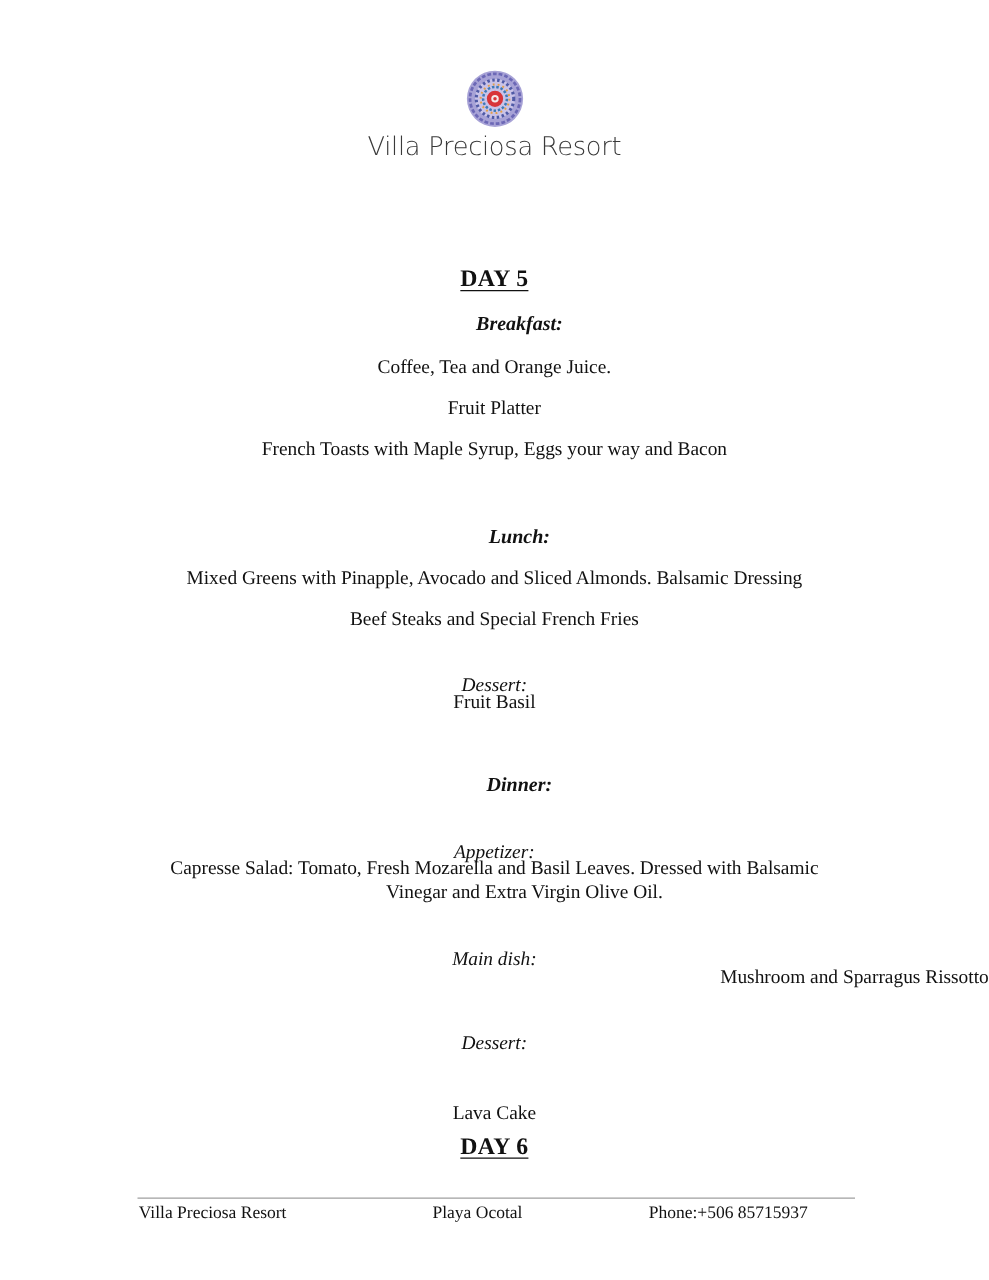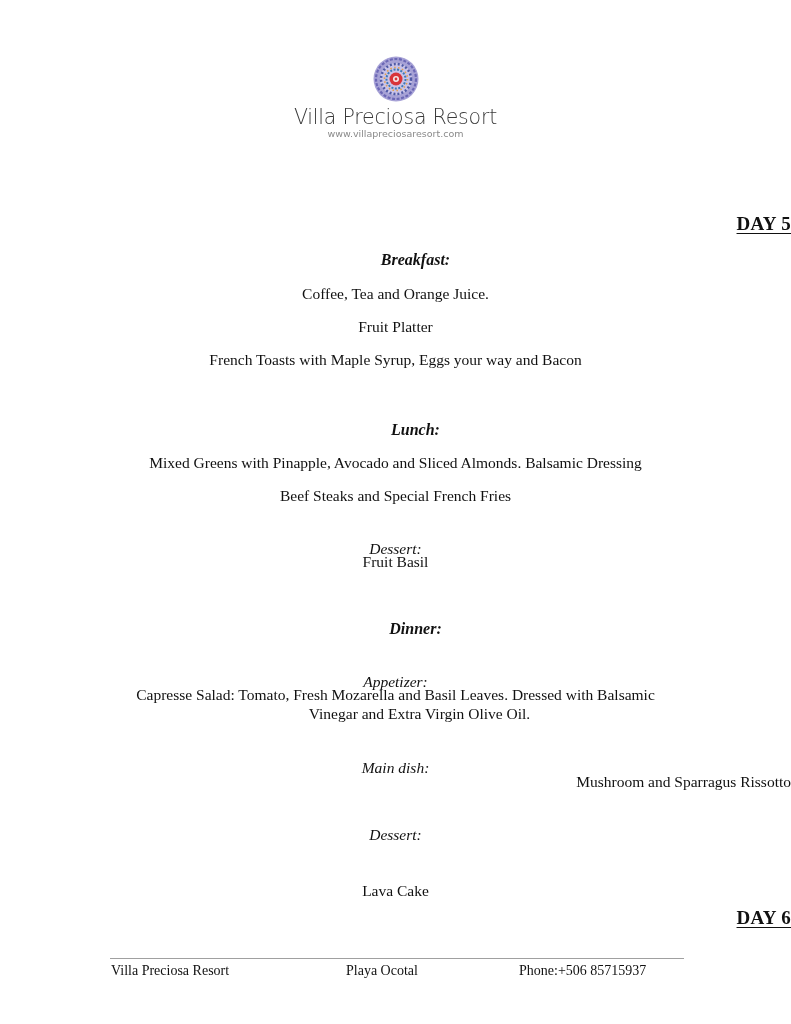--- a/index.html
+++ b/index.html
@@ -54,21 +54,20 @@
       font-size: 15.5px;
       line-height: 18px;
       white-space: nowrap;
     }
     .day-heading {
       font-weight: bold;
       font-size: 19px;
       text-decoration: underline;
       text-underline-offset: 3px;
       letter-spacing: 0.3px;
-      text-align: right;
     }
     .meal-heading {
       font-weight: bold;
       font-style: italic;
       font-size: 16px;
       margin-left: 20px;
     }
     .course-heading {
       font-style: italic;
       margin-top: 20px;
@@ -99,21 +98,20 @@
     <circle cx="23" cy="23" r="20" fill="none" stroke="#6c68b6" stroke-width="2.2" stroke-dasharray="3 1.6"></circle>
     <circle cx="23" cy="23" r="16" fill="#c9c3e8"></circle>
     <circle cx="23" cy="23" r="15" fill="none" stroke="#4f5aa6" stroke-width="2.5" stroke-dasharray="2 2"></circle>
     <circle cx="23" cy="23" r="11.5" fill="none" stroke="#e4a04a" stroke-width="1.6" stroke-dasharray="1.5 2.5"></circle>
     <circle cx="23" cy="23" r="9.5" fill="none" stroke="#3d7ab8" stroke-width="2" stroke-dasharray="2 1.5"></circle>
     <circle cx="23" cy="23" r="6.5" fill="#d8343a"></circle>
     <circle cx="23" cy="23" r="3" fill="#f4e9e9"></circle>
     <circle cx="23" cy="23" r="1.4" fill="#d8343a"></circle>
   </svg>
   <span class="logo-name">Villa Preciosa Resort</span>
-  <span class="logo-url">www.villapreciosaresort.com</span>
 </div>
 
 <div class="line day-heading" style="top:215px;">DAY 5</div>
 
 <div class="line meal-heading" style="top:251px;">Breakfast:</div>
 <div class="line" style="top:285px;">Coffee, Tea and Orange Juice.</div>
 <div class="line" style="top:318px;">Fruit  Platter</div>
 <div class="line" style="top:351px;">French Toasts with Maple Syrup, Eggs your way and Bacon</div>
 
 <div class="line meal-heading" style="top:421px;">Lunch:</div>

